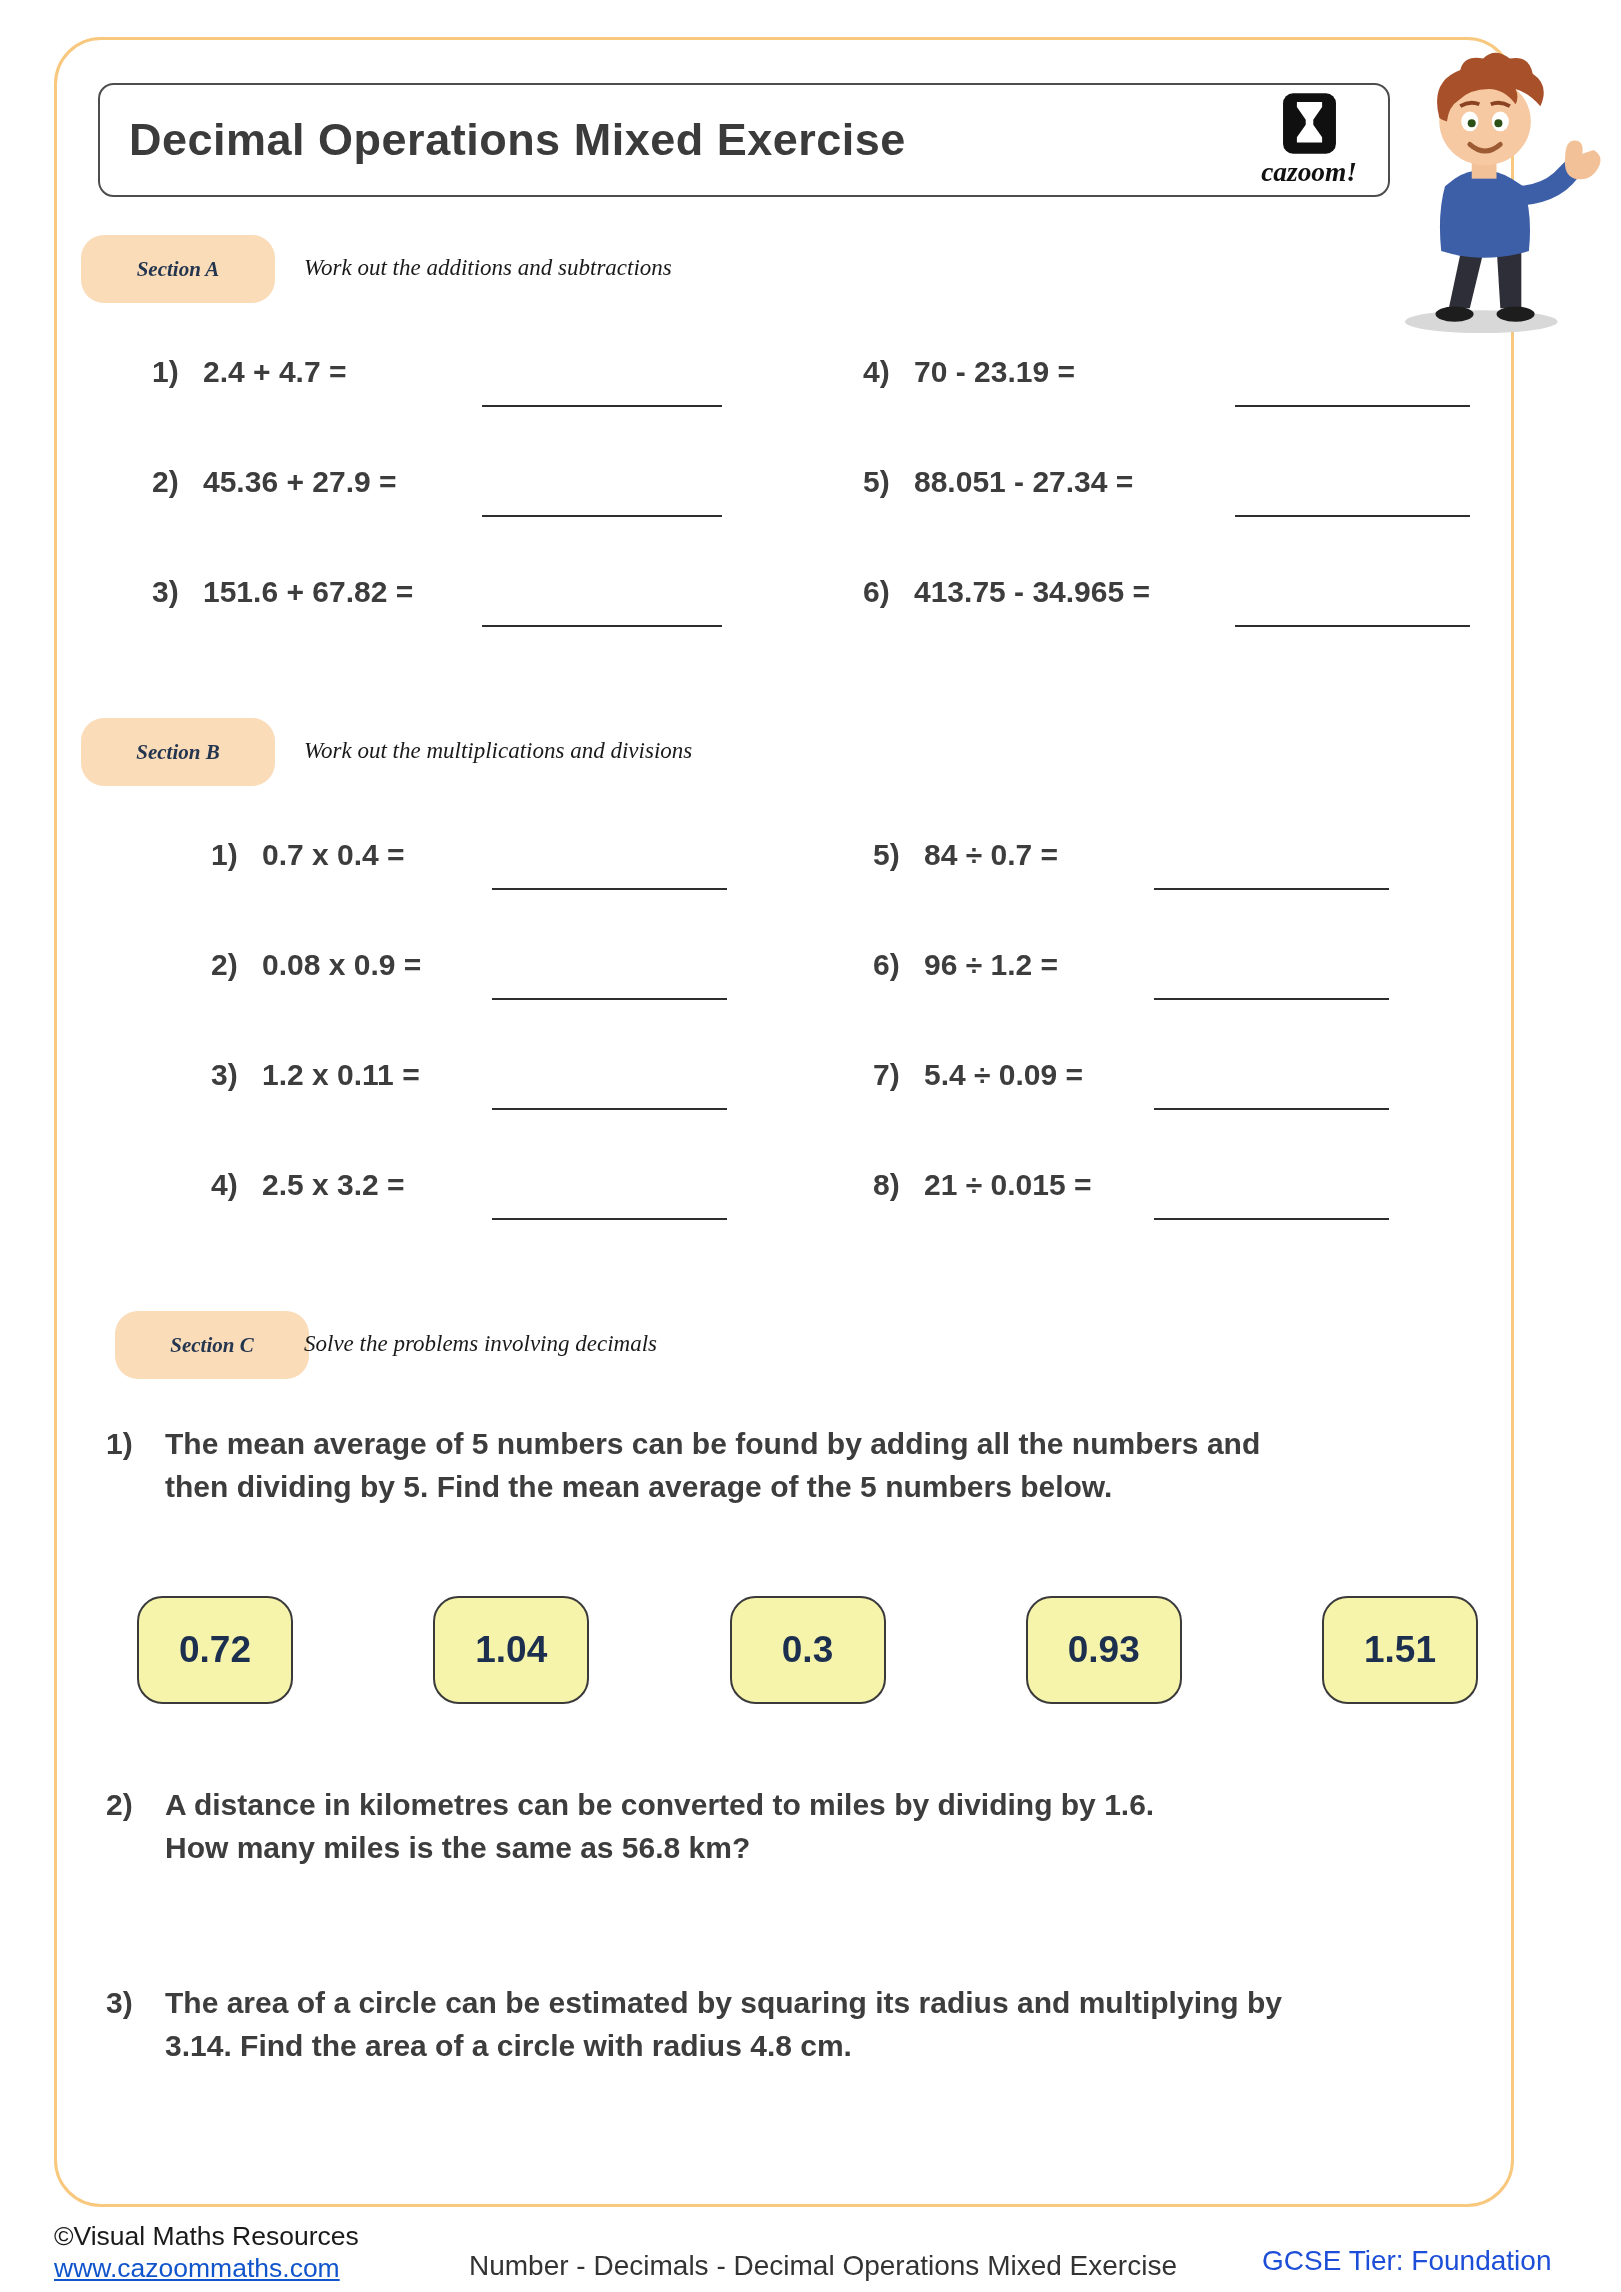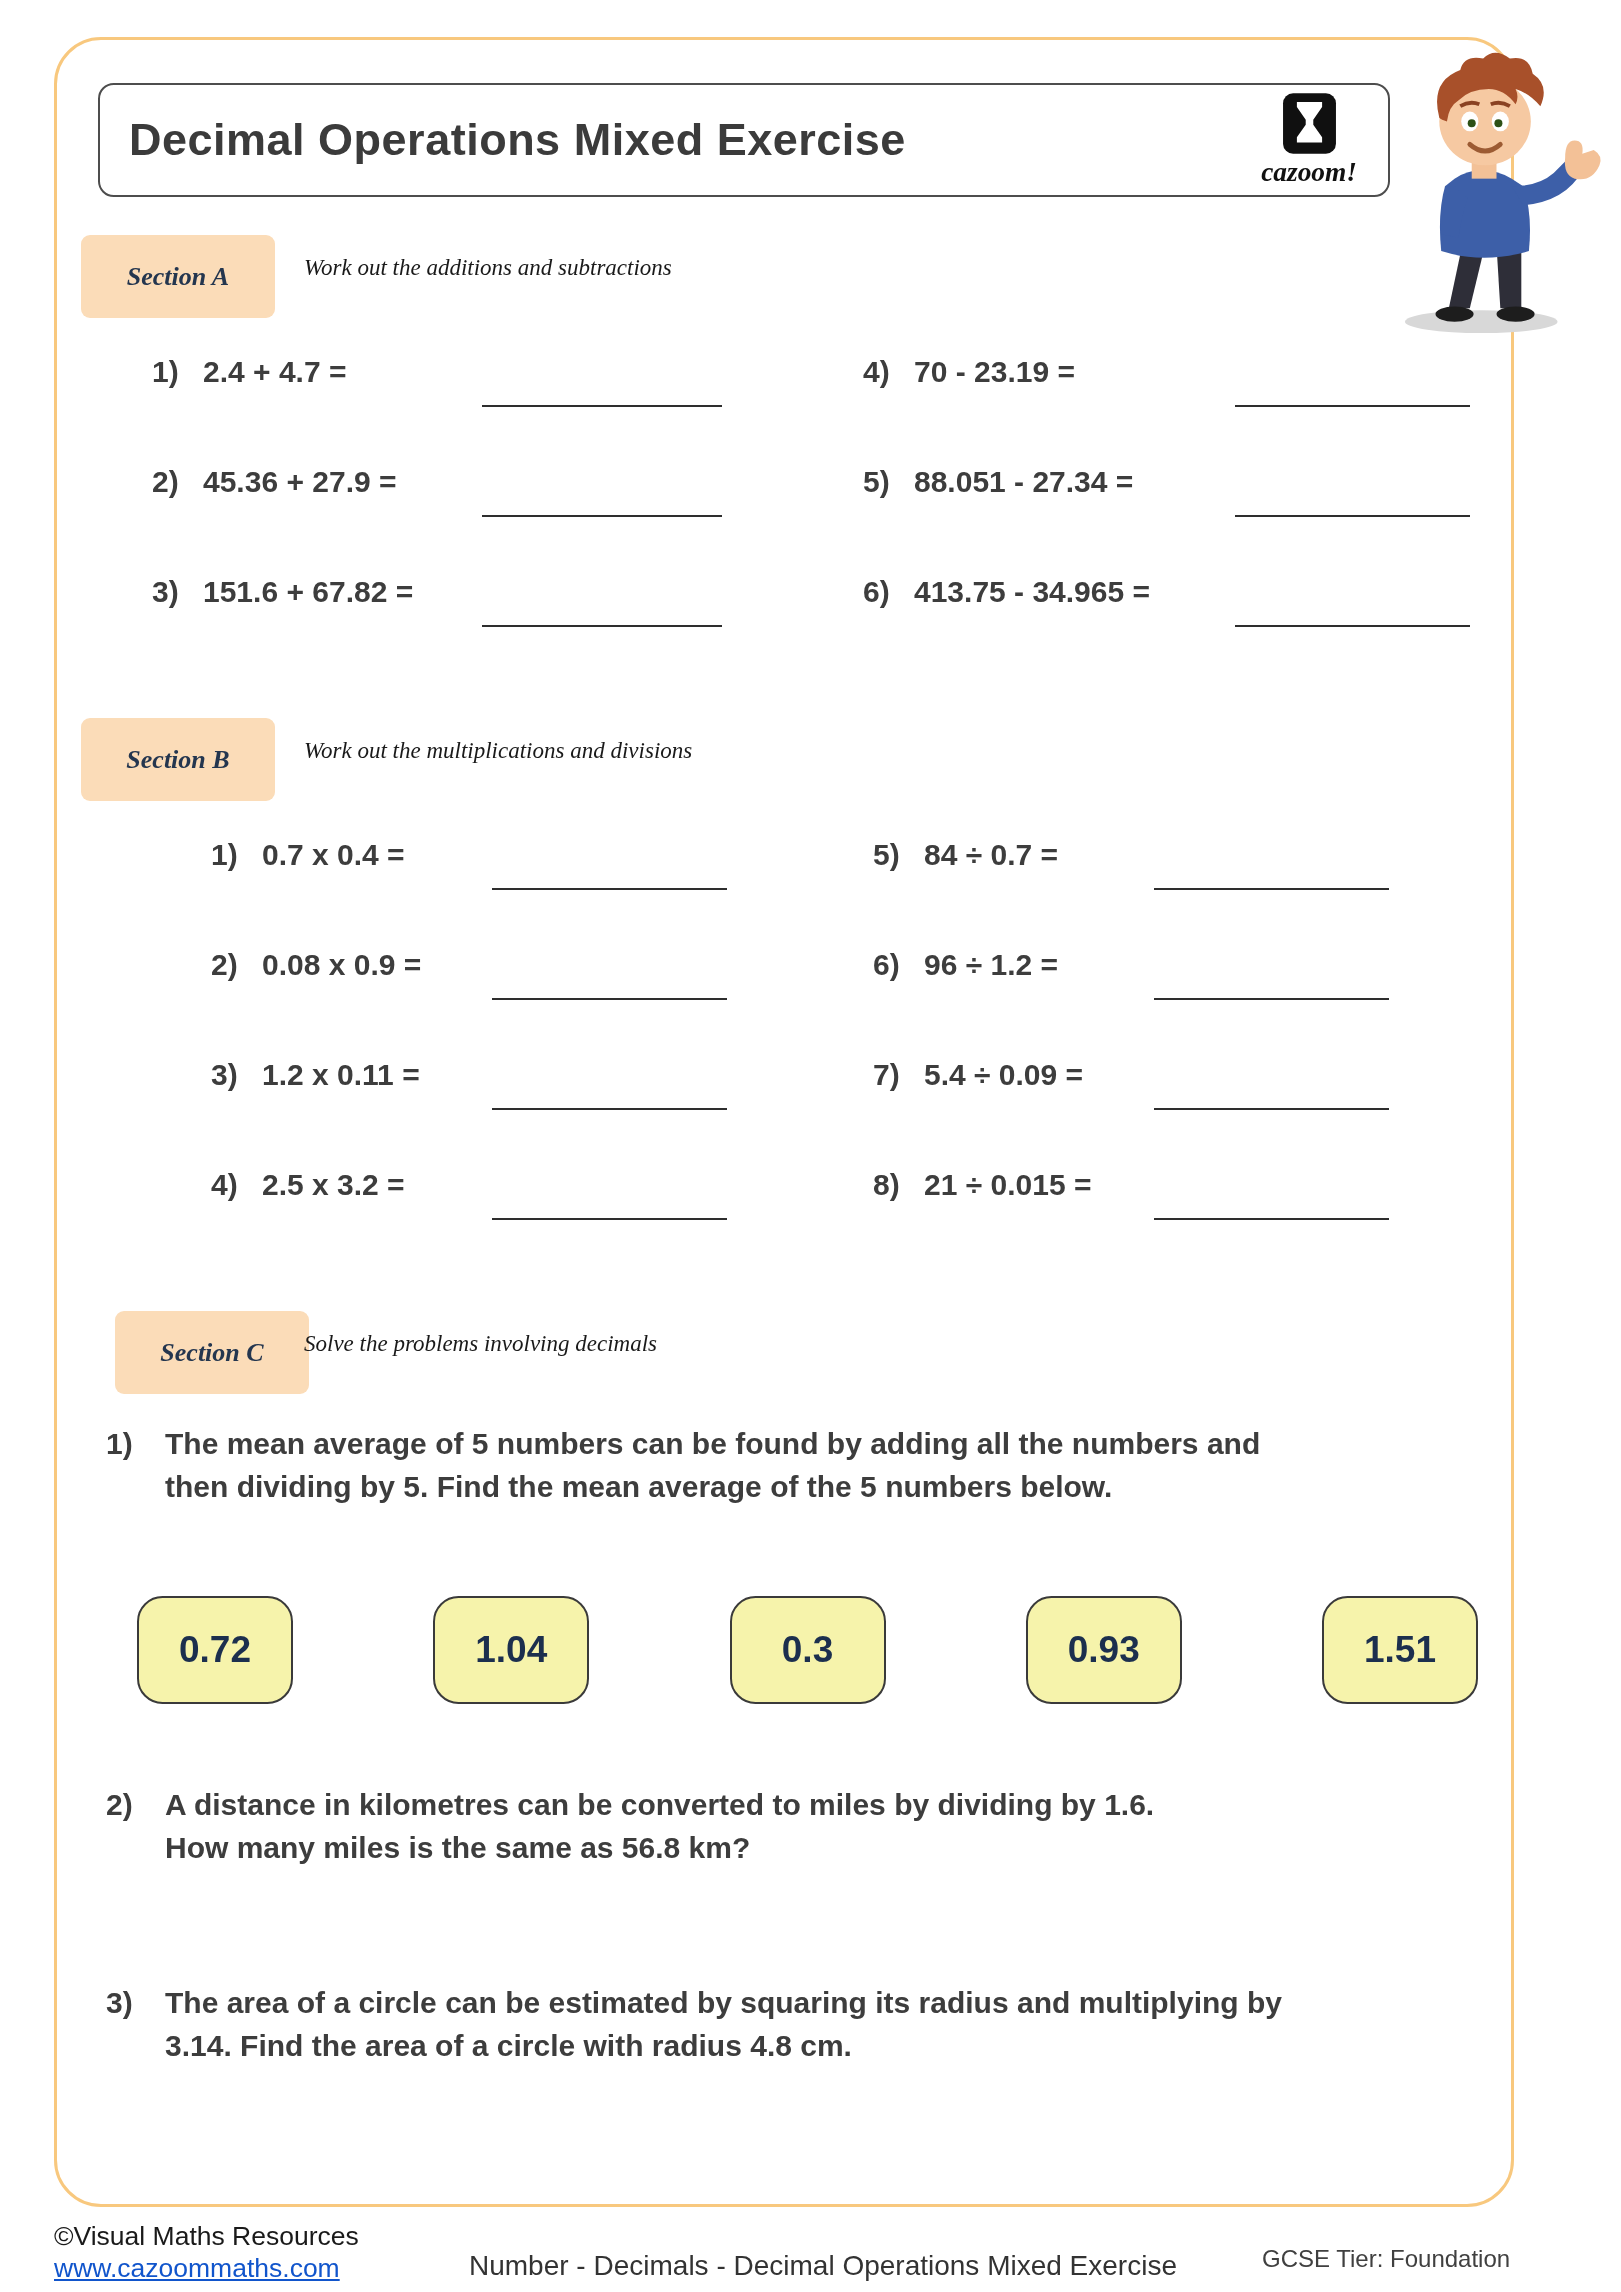--- a/index.html
+++ b/index.html
@@ -36,25 +36,25 @@
   .logo svg { width:57px; height:63px; display:block; }
   .logo-text {
     font-family:"Liberation Serif", serif; font-style:italic; font-weight:bold;
     font-size:27.4px; color:#111; margin-top:2px;
   }
   .mascot { position:absolute; left:1380px; top:49px; width:233px; height:286px; }
   .mascot svg { width:100%; height:100%; }
 
   
   .pill {
-    position:absolute; left:81px; width:194px; height:83px;
-    background:#FBDCB8; border-radius:9px;
+    position:absolute; left:81px; width:194px; height:68px;
+    background:#FBDCB8; border-radius:23px;
     display:flex; align-items:center; justify-content:center;
     font-family:"Liberation Serif", serif; font-style:italic; font-weight:bold;
-    font-size:26px; color:#24364f;
+    font-size:21px; color:#24364f;
   }
   .pill-a { top:235px; }
   .pill-b { top:718px; }
   .pill-c { top:1311px;margin-left:34px; }
   .instr {
     position:absolute; left:304px;
     font-family:Liberation Serif, serif; font-style:italic;
     font-size:23px; color:#1a1a1a;
   }
   .instr-a { top:255px; }
@@ -90,21 +90,21 @@
     width:156px; height:108px;
     background:#F6F3AB; border:2.9px solid #3a3a3a; border-radius:25.5px;
     display:flex; align-items:center; justify-content:center;
     font-size:37px; font-weight:bold; color:#1c2f4e;
   }
 
   
   .footer-left { position:absolute; left:54px; top:2221px; font-size:26.5px; color:#1a1a1a; line-height:1.2; }
   .footer-link { color:#1155CC; text-decoration:underline; }
   .footer-center { position:absolute; left:469px; top:2250px; font-size:28px; color:#333; }
-  .footer-right { position:absolute; left:1262px; top:2245px; font-size:24px; color:#404040; }
+  .footer-right { position:absolute; left:1262px; top:2245px; font-size:28px; color:#1d4ed8; }
 </style>
 </head>
 <body>
 
 <div class="page">
 
   <div class="page-border"></div>
 
   <div class="header-box">
     <div class="page-title">Decimal Operations Mixed Exercise</div>

